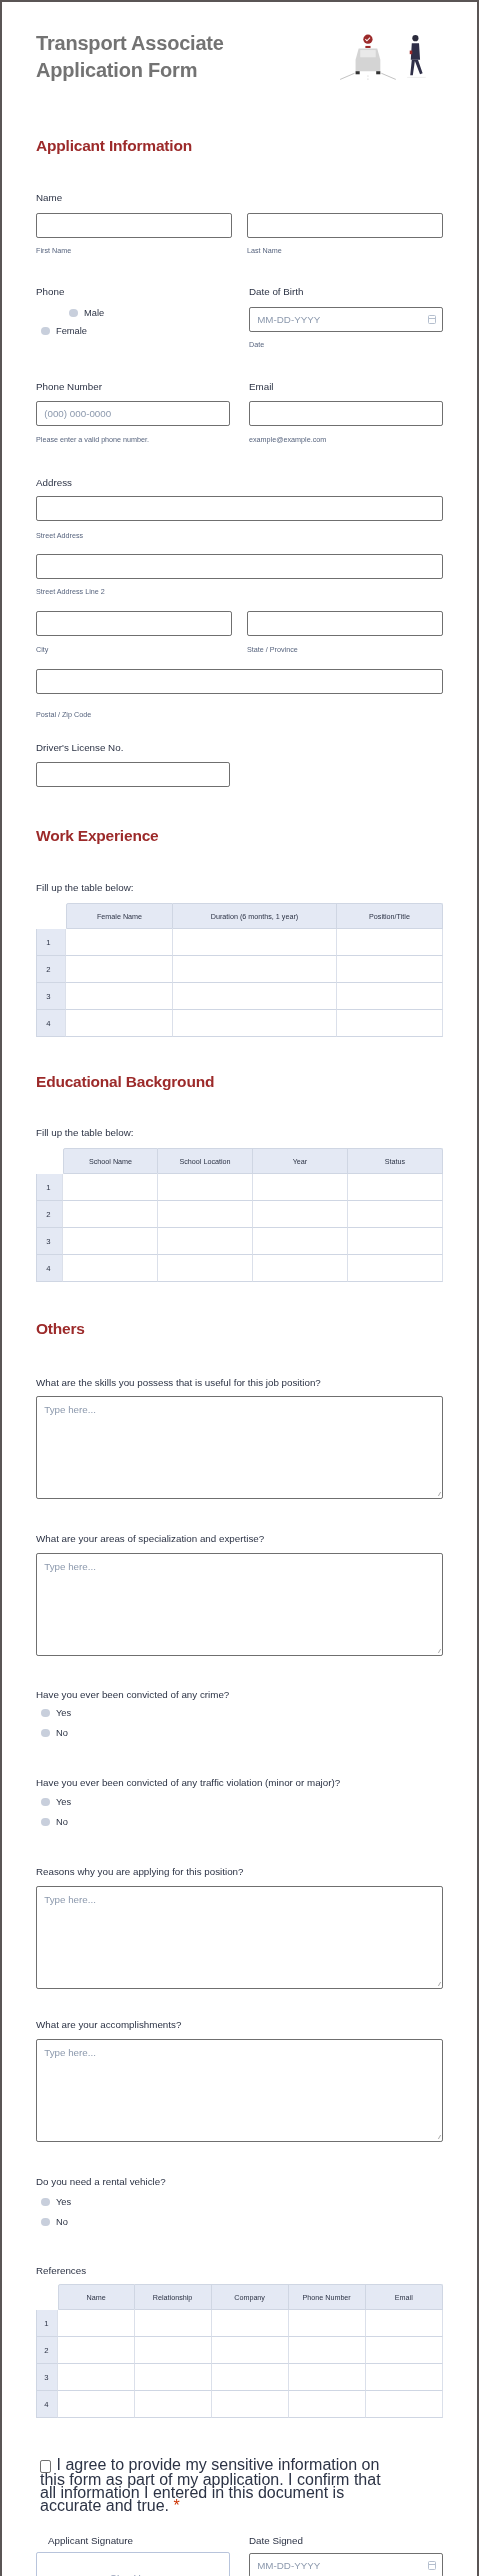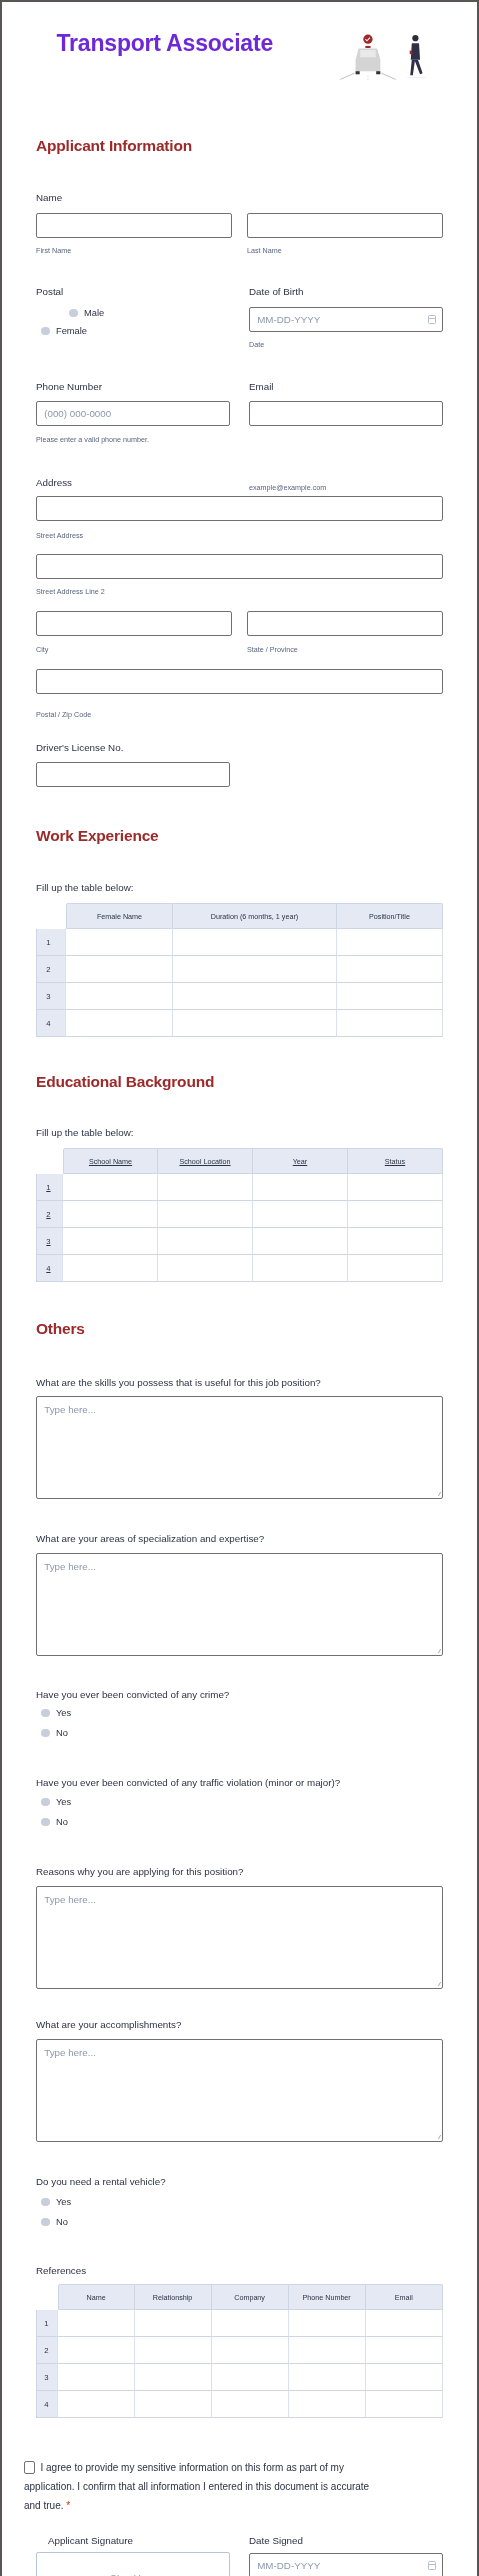--- a/index.html
+++ b/index.html
@@ -1,20 +1,20 @@
 <!DOCTYPE html>
 <html style="font-size:8.2px"><head>
 <meta charset="utf-8">
 <style>
   * { box-sizing: border-box; margin: 0; padding: 0; }
   html, body { width: 479px; height: 2737px; background: #ffffff; }
   body { font-family: "Liberation Sans", sans-serif; color: #2c3345; position: relative; overflow: hidden; }
   .frame { position: absolute; left: 0; top: 0; width: 479px; height: 2737px; border: 2.1px solid #5a5555; background: #fff; }
   .abs { position: absolute; }
-  .title { left: 36px; width: 237px; text-align: right; color: #6d28d9; font-size: 23px; font-weight: bold; line-height: 27px; letter-spacing: -0.2px; }
+  .title { left: 36px; width: 237px; text-align: left; color: #737373; font-size: 20px; font-weight: bold; line-height: 27px; letter-spacing: -0.2px; }
   .section-h { left: 36px; color: #9c2a2a; font-size: 15.5px; font-weight: bold; letter-spacing: -0.2px; }
   .label { font-size: 9.8px; color: #2c3345; }
   .sub { font-size: 7.2px; color: #57647e; }
   .input { border: 0.5px solid #6f6f6f; border-radius: 2.1px; background: #fff; height: 25px; }
   .placeholder { font-size: 9.8px; color: #8c99ad; position: absolute; left: 7.2px; top: 6.2px; }
   .textarea { border: 0.5px solid #6f6f6f; border-radius: 2.1px; background: #fff; height: 103px; left: 36px; width: 407px; }
   .textarea .placeholder { top: 7.2px; }
   .resize { position: absolute; right: 2.1px; bottom: 2.1px; width: 4.1px; height: 4.1px; border-right: 0.5px solid #aaa; transform: skew(-30deg); }
   .radio { display: flex; align-items: center; gap: 6.2px; font-size: 9.3px; color: #2c3345; }
   .radio .dot { width: 8.8px; height: 8.8px; border-radius: 50%; background: #c8cfdc; }
@@ -23,30 +23,31 @@
   table.matrix { border-collapse: separate; border-spacing: 0; position: absolute; font-size: 7.2px; color: #2c3345; }
   table.matrix th { background: #e4e9f4; font-weight: normal; height: 26px; border: 0.5px solid #cfd6e3; border-left: none; text-align: center; }
   table.matrix th.corner { background: transparent; border: none; }
   table.matrix th.first { border-left: 0.5px solid #cfd6e3; border-top-left-radius: 2.1px; }
   table.matrix th.last { border-top-right-radius: 2.1px; }
   table.matrix td { height: 27px; border-right: 0.5px solid #dbe0ea; border-bottom: 0.5px solid #cfd6e3; background: #fff; }
   table.matrix td.rowh { background: #e4e9f4; border-left: 0.5px solid #cfd6e3; padding-left: 9.3px; font-size: 7.7px; }
   .sig { left: 36px; top: 2552px; width: 194px; height: 73px; border: 0.5px solid #b8c4dc; border-radius: 2.1px; }
   .sig-text { position: absolute; left: 0; right: 0; top: 20.6px; text-align: center; color: #8f9bb5; font-size: 10.3px; }
   .checkbox { width: 11.3px; height: 12.4px; border: 0.5px solid #6f6f6f; border-radius: 2.1px; display: inline-block; vertical-align: -2.6px; margin-right: 5.2px; }
-  .consent { left: 24px; top: 2458px; width: 361px; font-size: 10px; line-height: 19px; color: #2c3345; }
+  .consent { left: 40px; top: 2458px; width: 361px; font-size: 16px; line-height: 13px; color: #2c3345; }
   .req { color: #cc3300; }
 </style>
 </head>
 <body>
 
 <div class="frame"></div>
 
 <div class="abs title" style="top:30px;">
   <div>Transport Associate</div>
+  <div>Application Form</div>
 </div>
 <svg class="abs" style="left:337px; top:32px;" width="98" height="49" viewBox="0 0 190 95">
   <circle cx="60" cy="14" r="9" fill="#9c2a2a"></circle>
   <path d="M55 14 l3 3 l6 -6" stroke="#fff" stroke-width="2" fill="none"></path>
   <rect x="55" y="27" width="10" height="4" fill="#9c2a2a"></rect>
   <path d="M42 32 h36 l6 22 v22 h-48 v-22 z" fill="#d4d4d4"></path>
   <rect x="45" y="35" width="30" height="14" fill="#e9e9e9"></rect>
   <rect x="36" y="76" width="8" height="6" fill="#333"></rect>
   <rect x="76" y="76" width="8" height="6" fill="#333"></rect>
   <line x1="6" y1="92" x2="34" y2="80" stroke="#888" stroke-width="1"></line>
@@ -60,21 +61,21 @@
 </svg>
 
 <div class="abs section-h" style="top:137px;">Applicant Information</div>
 
 <div class="abs label" style="left:36px; top:192px;">Name</div>
 <div class="abs input" style="left:36px; top:213px; width:196px;"></div>
 <div class="abs input" style="left:247px; top:213px; width:196px;"></div>
 <div class="abs sub" style="left:36px; top:246px;">First Name</div>
 <div class="abs sub" style="left:247px; top:246px;">Last Name</div>
 
-<div class="abs label" style="left:36px; top:286px;">Postal</div>
+<div class="abs label" style="left:36px; top:286px;">Phone</div>
 <div class="abs radio" style="left:41px; top:308px;padding-left:28px;">
   <span class="dot"></span>
     <span>Male</span>
 </div>
 <div class="abs radio" style="left:41px; top:326px;">
   <span class="dot"></span>
     <span>Female</span>
 </div>
 
 <div class="abs label" style="left:249px; top:286px;">Date of Birth</div>
@@ -84,21 +85,21 @@
 </div>
 <div class="abs sub" style="left:249px; top:340px;">Date</div>
 
 <div class="abs label" style="left:36px; top:381px;">Phone Number</div>
 <div class="abs input" style="left:36px; top:401px; width:194px;">
   <span class="placeholder">(000) 000-0000</span>
 </div>
 <div class="abs sub" style="left:36px; top:435px;">Please enter a valid phone number.</div>
 <div class="abs label" style="left:249px; top:381px;">Email</div>
 <div class="abs input" style="left:249px; top:401px; width:194px;"></div>
-<div class="abs sub" style="left:249px; top:435px;margin-top:48px;">example@example.com</div>
+<div class="abs sub" style="left:249px; top:435px;">example@example.com</div>
 
 <div class="abs label" style="left:36px; top:477px;">Address</div>
 <div class="abs input" style="left:36px; top:496px; width:407px;"></div>
 <div class="abs sub" style="left:36px; top:531px;">Street Address</div>
 <div class="abs input" style="left:36px; top:554px; width:407px;"></div>
 <div class="abs sub" style="left:36px; top:587px;">Street Address Line 2</div>
 <div class="abs input" style="left:36px; top:611px; width:196px;"></div>
 <div class="abs input" style="left:247px; top:611px; width:196px;"></div>
 <div class="abs sub" style="left:36px; top:645px;">City</div>
 <div class="abs sub" style="left:247px; top:645px;">State / Province</div>
@@ -142,21 +143,21 @@
         <td class="rowh">4</td>
         <td></td>
         <td></td>
         <td></td>
       </tr>
   </tbody>
 </table>
 
 <div class="abs section-h" style="top:1073px;">Educational Background</div>
 <div class="abs label" style="left:36px; top:1127px;">Fill up the table below:</div>
-<table class="matrix" style="left:36px; top:1148px; width:407px;text-decoration:underline;">
+<table class="matrix" style="left:36px; top:1148px; width:407px;">
   <thead>
       <tr>
     <th class="corner" style="width:27px;"></th>
     <th class="first" style="width:95px;">School Name</th>
     <th style="width:95px;">School Location</th>
     <th style="width:95px;">Year</th>
     <th class="last">Status</th>
   </tr>
     </thead>
   <tbody>

